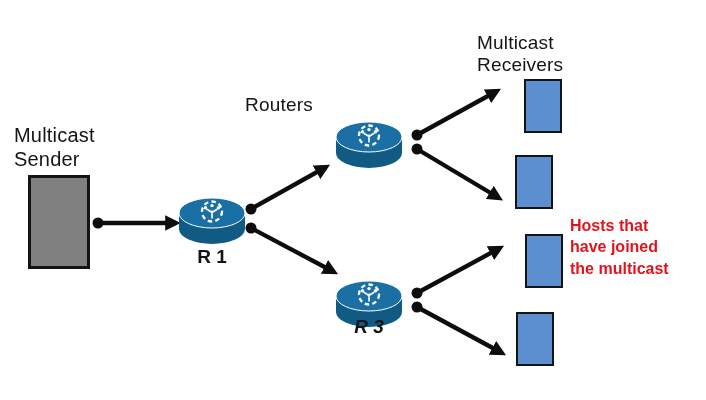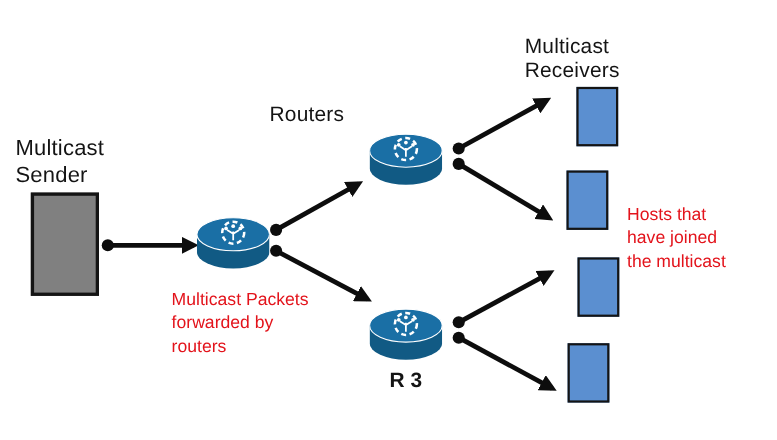--- a/index.html
+++ b/index.html
@@ -9,21 +9,21 @@
   }
   .abs{position:absolute;}
   .lbl{
     font-weight:400;white-space:pre-line;line-height:1.18;color:#141414;
     letter-spacing:.2px;
   }
   .lbl-lg{font-size:20px;}
   .lbl-md{font-size:19px;}
   .router-label{font-size:19px;font-weight:700;text-align:center;width:66px;}
   .annotation{
-    font-size:16px;font-weight:400;white-space:pre-line;line-height:1.34;
+    font-size:16px;font-weight:700;white-space:pre-line;line-height:1.34;margin-top:30px;
   }
   .sender-box{
     width:62px;height:94px;background:#808080;border:3px solid #141414;
     box-sizing:border-box;
   }
   .receiver-box{
     width:38px;height:54px;background:#5b8fd0;border:2.5px solid #141414;
     box-sizing:border-box;
   }
   svg{display:block;}
@@ -70,47 +70,45 @@
 
   <svg class="abs" style="left:179px;top:197px;" width="66" height="48" viewBox="0 0 66 48">
     <path d="M0,16 L0,32 A33,15 0 0 0 66,32 L66,16 Z" fill="#115a84"></path>
     <ellipse cx="33" cy="16" rx="33" ry="15" fill="#1a6fa5" stroke="#ffffff" stroke-width="1"></ellipse>
     <circle cx="33" cy="14.5" r="10" fill="none" stroke="#ffffff" stroke-width="2.3" stroke-dasharray="4.5 3.2"></circle>
     <path d="M33,21.5 L33,13.5 M33,15.5 L27.5,12 M33,15.5 L38.5,12" stroke="#ffffff" stroke-width="1.6" fill="none"></path>
     <circle cx="26.5" cy="10.7" r="1.7" fill="#ffffff"></circle>
     <circle cx="33" cy="8.6" r="1.7" fill="#ffffff"></circle>
     <circle cx="39.5" cy="10.7" r="1.7" fill="#ffffff"></circle>
   </svg>
+  <div class="abs router-label" style="left:179px;top:246px;">R 1</div>
 
   <svg class="abs" style="left:336px;top:121px;" width="66" height="48" viewBox="0 0 66 48">
     <path d="M0,16 L0,32 A33,15 0 0 0 66,32 L66,16 Z" fill="#115a84"></path>
     <ellipse cx="33" cy="16" rx="33" ry="15" fill="#1a6fa5" stroke="#ffffff" stroke-width="1"></ellipse>
     <circle cx="33" cy="14.5" r="10" fill="none" stroke="#ffffff" stroke-width="2.3" stroke-dasharray="4.5 3.2"></circle>
     <path d="M33,21.5 L33,13.5 M33,15.5 L27.5,12 M33,15.5 L38.5,12" stroke="#ffffff" stroke-width="1.6" fill="none"></path>
     <circle cx="26.5" cy="10.7" r="1.7" fill="#ffffff"></circle>
     <circle cx="33" cy="8.6" r="1.7" fill="#ffffff"></circle>
     <circle cx="39.5" cy="10.7" r="1.7" fill="#ffffff"></circle>
   </svg>
 
   <svg class="abs" style="left:336px;top:280px;" width="66" height="48" viewBox="0 0 66 48">
     <path d="M0,16 L0,32 A33,15 0 0 0 66,32 L66,16 Z" fill="#115a84"></path>
     <ellipse cx="33" cy="16" rx="33" ry="15" fill="#1a6fa5" stroke="#ffffff" stroke-width="1"></ellipse>
     <circle cx="33" cy="14.5" r="10" fill="none" stroke="#ffffff" stroke-width="2.3" stroke-dasharray="4.5 3.2"></circle>
     <path d="M33,21.5 L33,13.5 M33,15.5 L27.5,12 M33,15.5 L38.5,12" stroke="#ffffff" stroke-width="1.6" fill="none"></path>
     <circle cx="26.5" cy="10.7" r="1.7" fill="#ffffff"></circle>
     <circle cx="33" cy="8.6" r="1.7" fill="#ffffff"></circle>
     <circle cx="39.5" cy="10.7" r="1.7" fill="#ffffff"></circle>
   </svg>
-  <div class="abs router-label" style="left:336px;top:336px;">R 3</div>
+  <div class="abs router-label" style="left:336px;top:316px;font-style:italic;">R 3</div>
 
   <div class="abs receiver-box" style="left:524px;top:79px;"></div>
   <div class="abs receiver-box" style="left:515px;top:155px;"></div>
   <div class="abs receiver-box" style="left:525px;top:234px;"></div>
   <div class="abs receiver-box" style="left:516px;top:312px;"></div>
 
-  <div class="abs annotation" style="left:156px;top:262px;color:#e3131b;">Multicast Packets
-forwarded by
-routers</div>
   <div class="abs annotation" style="left:570px;top:185px;color:#e3131b;">Hosts that
 have joined
 the multicast</div>
 
 </div>
 
 </body></html>

